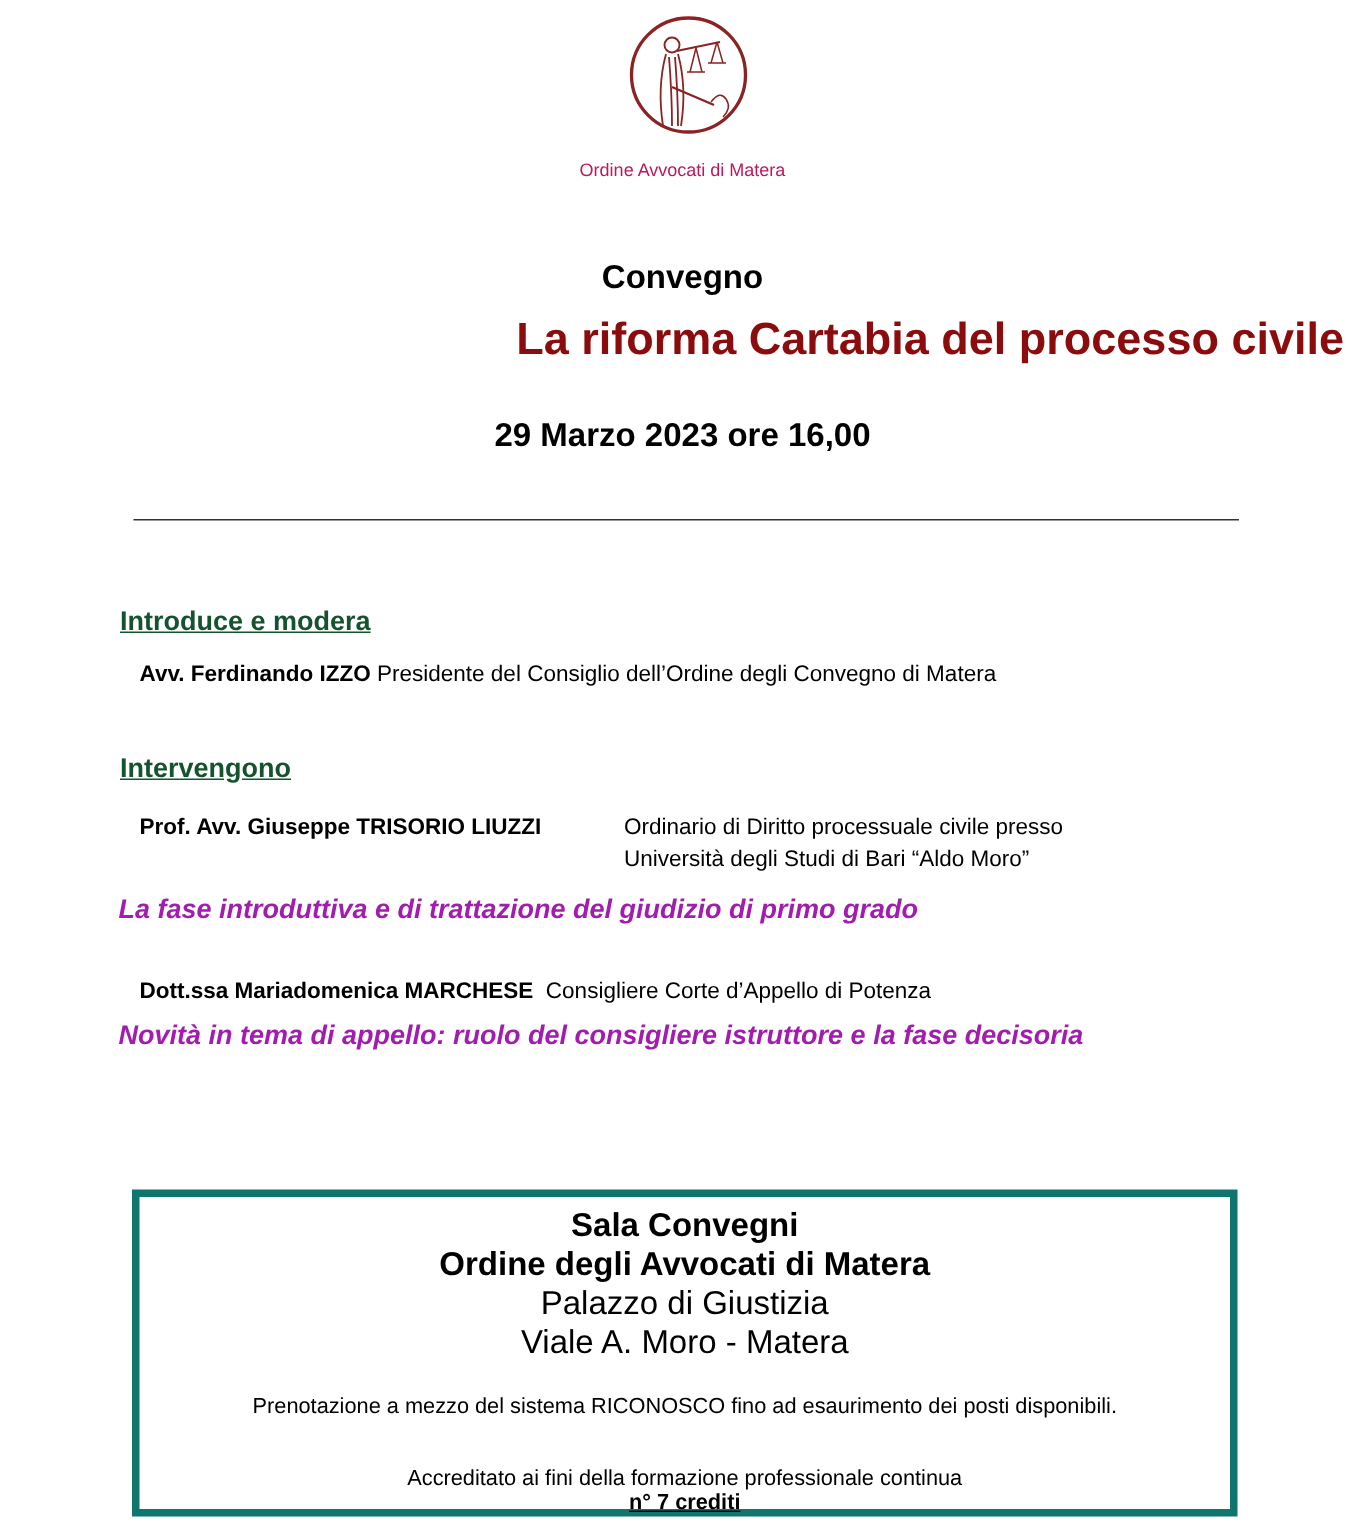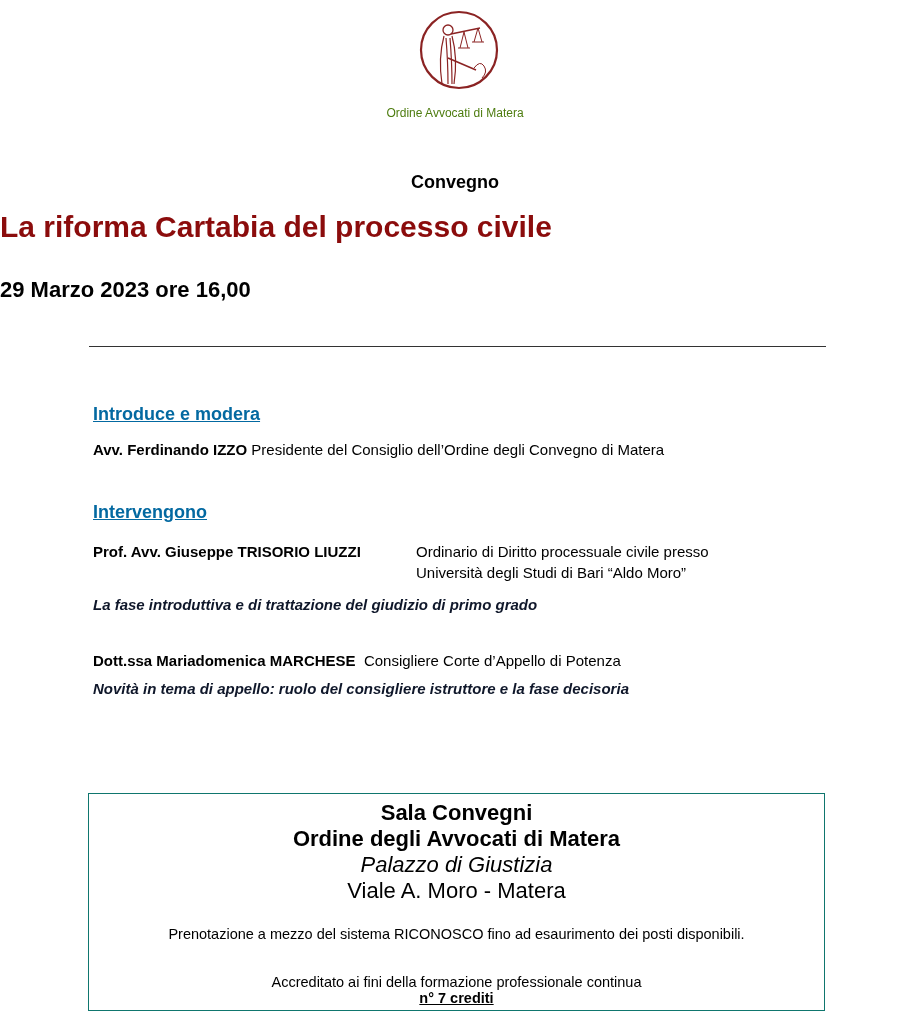--- a/index.html
+++ b/index.html
@@ -1,34 +1,34 @@
 <!DOCTYPE html>
 <html><head>
 <meta charset="utf-8">
 <style>
   html, body { margin:0; padding:0; background:#ffffff; }
   body { width:910px; height:1024px; position:relative; overflow:hidden;
          font-family:"Liberation Sans", sans-serif; color:#000; }
   .abs { position:absolute; }
   .logo { left:418px; top:8px; width:82px; height:84px; }
   .logo-caption { left:0; width:910px; top:106px; text-align:center;
-         font-family:"Liberation Sans", sans-serif; font-size:12px; color:#4d7c0f; }
-  .kicker { left:0; width:910px; top:172px; text-align:center; font-weight:bold; font-size:18px; }
-  .title { left:0; width:896px; top:210px; text-align:left; font-weight:bold; font-size:30px; color:#8b0c0c; }
-  .date { left:0; width:910px; top:277px; text-align:left; font-weight:bold; font-size:22px; }
+         font-family:"Liberation Sans", sans-serif; font-size:12px; color:#be185d; }
+  .kicker { left:0; width:910px; top:172px; text-align:center; font-weight:bold; font-size:22px; }
+  .title { left:0; width:896px; top:210px; text-align:right; font-weight:bold; font-size:30px; color:#8b0c0c; }
+  .date { left:0; width:910px; top:277px; text-align:center; font-weight:bold; font-size:22px; }
   .rule { left:89px; top:346px; width:737px; height:0; border-top:1px solid #333; }
-  .section-h { left:93px; font-weight:bold; font-size:18px; color:#0369a1; text-decoration:underline; }
+  .section-h { left:80px; font-weight:bold; font-size:18px; color:#14532d; text-decoration:underline; }
   .speaker { left:93px; font-size:15px; white-space:nowrap; }
   .speaker b { font-weight:bold; }
   .role2 { font-size:15px; white-space:nowrap; }
-  .topic { left:93px; font-style:italic; font-weight:bold; font-size:15px; color:#0f172a; white-space:nowrap; }
-  .venue-box { left:88px; top:793px; width:737px; height:218px; border:1px solid #0f766e; box-sizing:border-box; text-align:center; }
+  .topic { left:79px; font-style:italic; font-weight:bold; font-size:18px; color:#a21caf; white-space:nowrap; }
+  .venue-box { left:88px; top:793px; width:737px; height:218px; border:5px solid #0f766e; box-sizing:border-box; text-align:center; }
   .v1 { font-weight:bold; font-size:22px; margin-top:6px; line-height:26px; }
   .v2 { font-weight:bold; font-size:22px; line-height:26px; }
-  .v3 { font-size:22px; line-height:26px;font-style:italic; }
+  .v3 { font-size:22px; line-height:26px; }
   .v4 { font-size:22px; line-height:26px; }
   .v5 { font-size:14.5px; margin-top:22px; }
   .v6 { font-size:14.5px; margin-top:32px; }
   .v7 { font-size:14.5px; font-weight:bold; text-decoration:underline; }
 </style>
 </head>
 <body>
 
 <div class="abs logo">
   <svg width="82" height="84" viewBox="0 0 82 84">

